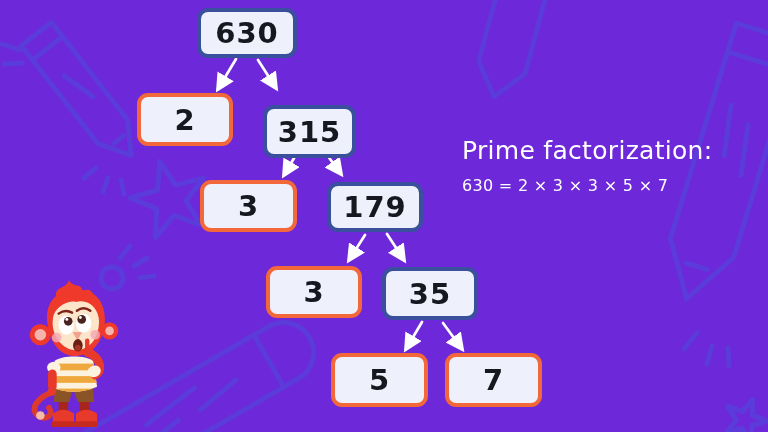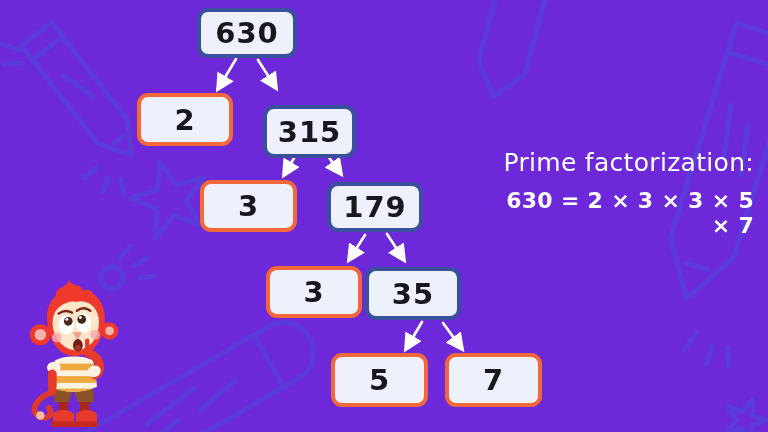--- a/index.html
+++ b/index.html
@@ -13,25 +13,25 @@
   .node{
     position:absolute;box-sizing:border-box;
     display:flex;align-items:center;justify-content:center;
     background:#eef0fb;border:4px solid #3a509c;border-radius:11px;
     font-size:29px;font-weight:bold;color:#17171f;
     letter-spacing:1px;
   }
   .node.prime{border-color:#f3683a;}
   .node.composite{border-color:#3a509c;}
   .result{
-    position:absolute;left:462px;top:148px;width:292px;
-    text-align:right;color:#ffffff;
+    position:absolute;left:462px;top:136px;width:292px;
+    text-align:left;color:#ffffff;
   }
   .result-title{font-size:25px;font-weight:500;letter-spacing:0.3px;margin-bottom:11px;}
-  .result-equation{font-size:22px;font-weight:700;letter-spacing:0.3px;margin-left:27px;}
+  .result-equation{font-size:16px;font-weight:400;letter-spacing:0.3px;}
   .mascot{position:absolute;left:22px;top:279px;width:104px;height:150px;}
 </style>
 </head>
 <body>
 
 <div class="stage">
 
   <svg class="layer" width="768" height="432" viewBox="0 0 768 432">
     <g stroke="#3f5dde" stroke-width="5" fill="none" stroke-linecap="round" stroke-linejoin="round" opacity="0.38">
 
@@ -107,21 +107,21 @@
   </div>
   <div class="node prime" style="left:200px;top:180px;width:97px;height:52px">
     <span>3</span>
   </div>
   <div class="node composite" style="left:327px;top:182px;width:96px;height:50px">
     <span>179</span>
   </div>
   <div class="node prime" style="left:266px;top:266px;width:96px;height:52px">
     <span>3</span>
   </div>
-  <div class="node composite" style="left:365px;top:267px;width:96px;height:53px">
+  <div class="node composite" style="left:382px;top:267px;width:96px;height:53px">
     <span>35</span>
   </div>
   <div class="node prime" style="left:331px;top:353px;width:97px;height:54px">
     <span>5</span>
   </div>
   <div class="node prime" style="left:445px;top:353px;width:97px;height:54px">
     <span>7</span>
   </div>
 
   <div class="result">

